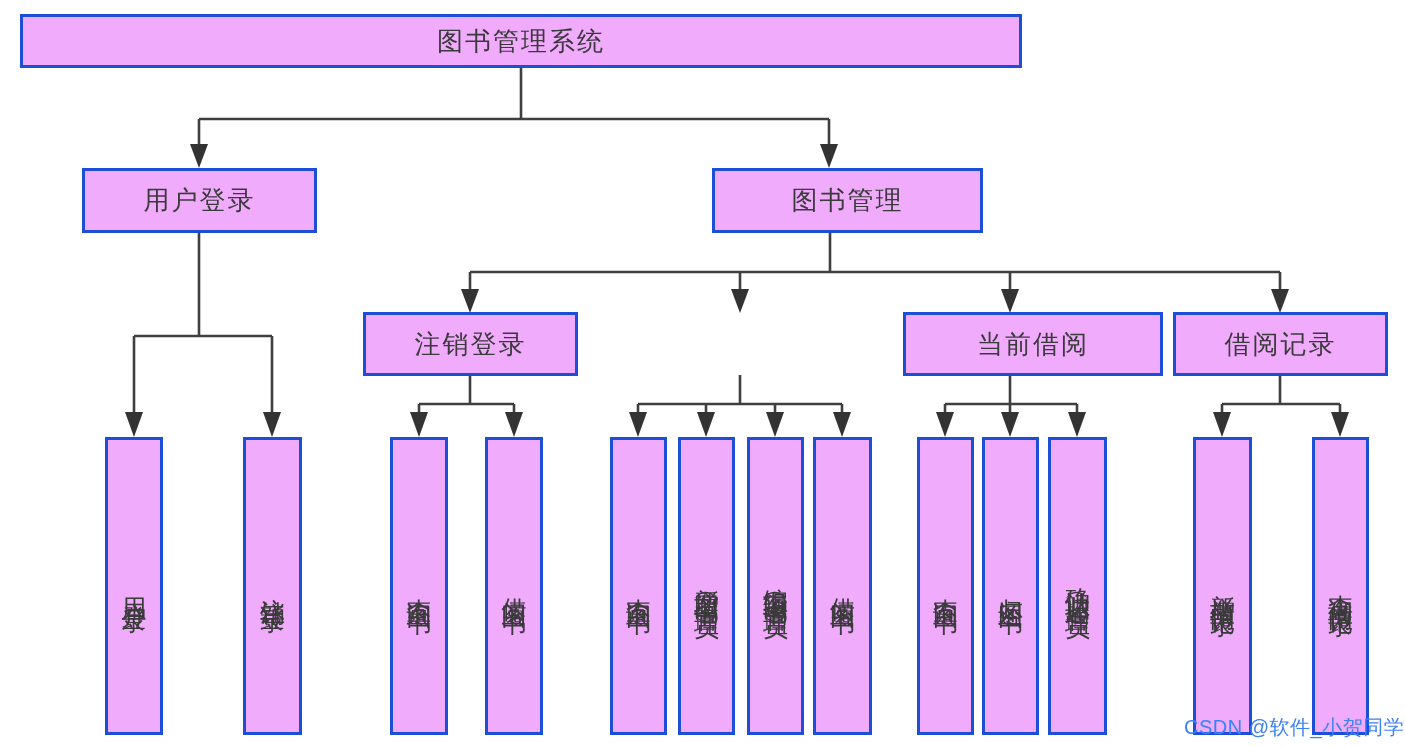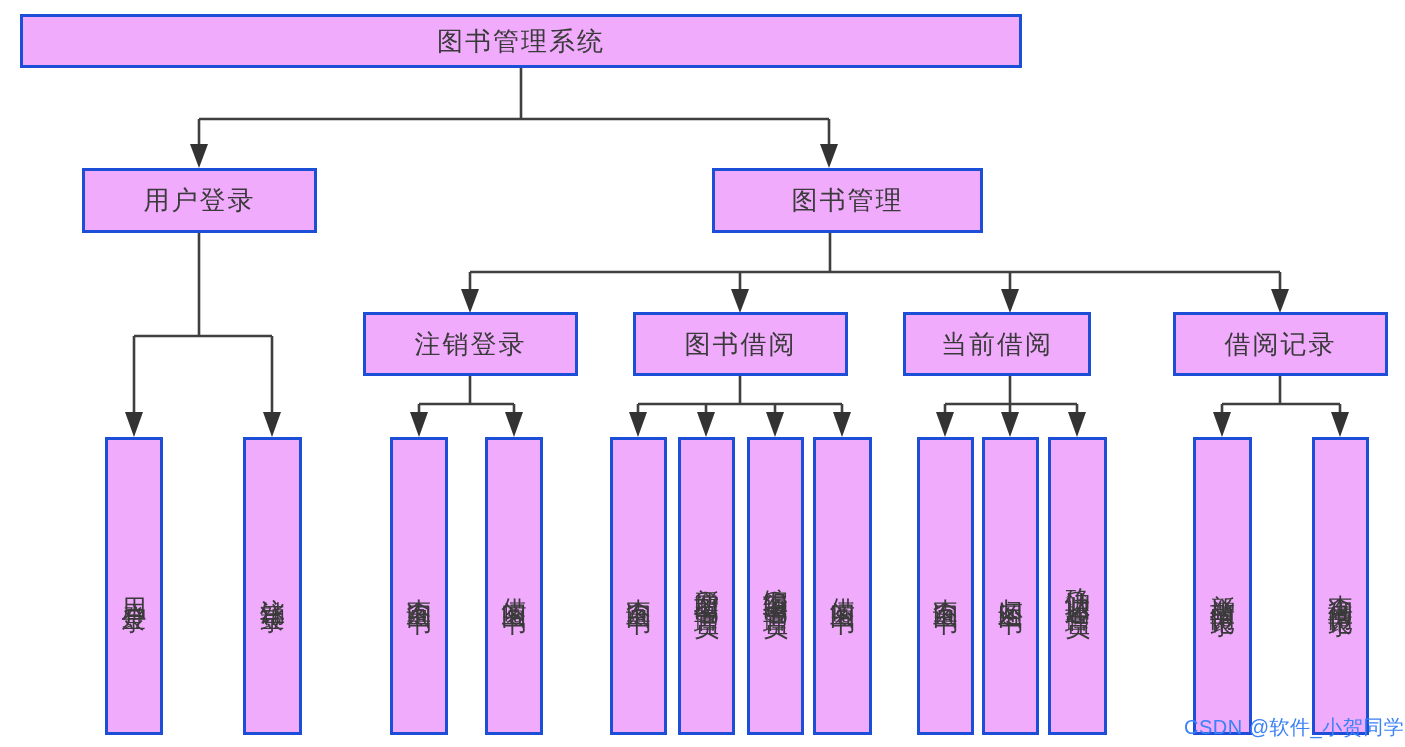--- a/index.html
+++ b/index.html
@@ -113,24 +113,21 @@
   <div class="box h" style="left:82px; top:168px; width:235px; height:65px;">
     <span>用户登录</span>
   </div>
   <div class="box h" style="left:712px; top:168px; width:271px; height:65px;">
     <span>图书管理</span>
   </div>
 
   <div class="box h" style="left:363px; top:312px; width:215px; height:64px;">
     <span>注销登录</span>
   </div>
-  <div class="box h" style="left:633px; top:312px; width:215px; height:64px;">
-    <span>图书借阅</span>
-  </div>
-  <div class="box h" style="left:903px; top:312px; width:188px; height:64px;">
+  <div class="box h" style="left:903px; top:312px; width:260px; height:64px;">
     <span>当前借阅</span>
   </div>
   <div class="box h" style="left:1173px; top:312px; width:215px; height:64px;text-align:center;">
     <span>借阅记录</span>
   </div>
 
   <div class="box v" style="left:105px; top:437px; width:58px; height:298px;">
     <span>用户登录</span>
   </div>
   <div class="box v" style="left:243px; top:437px; width:59px; height:298px;">

